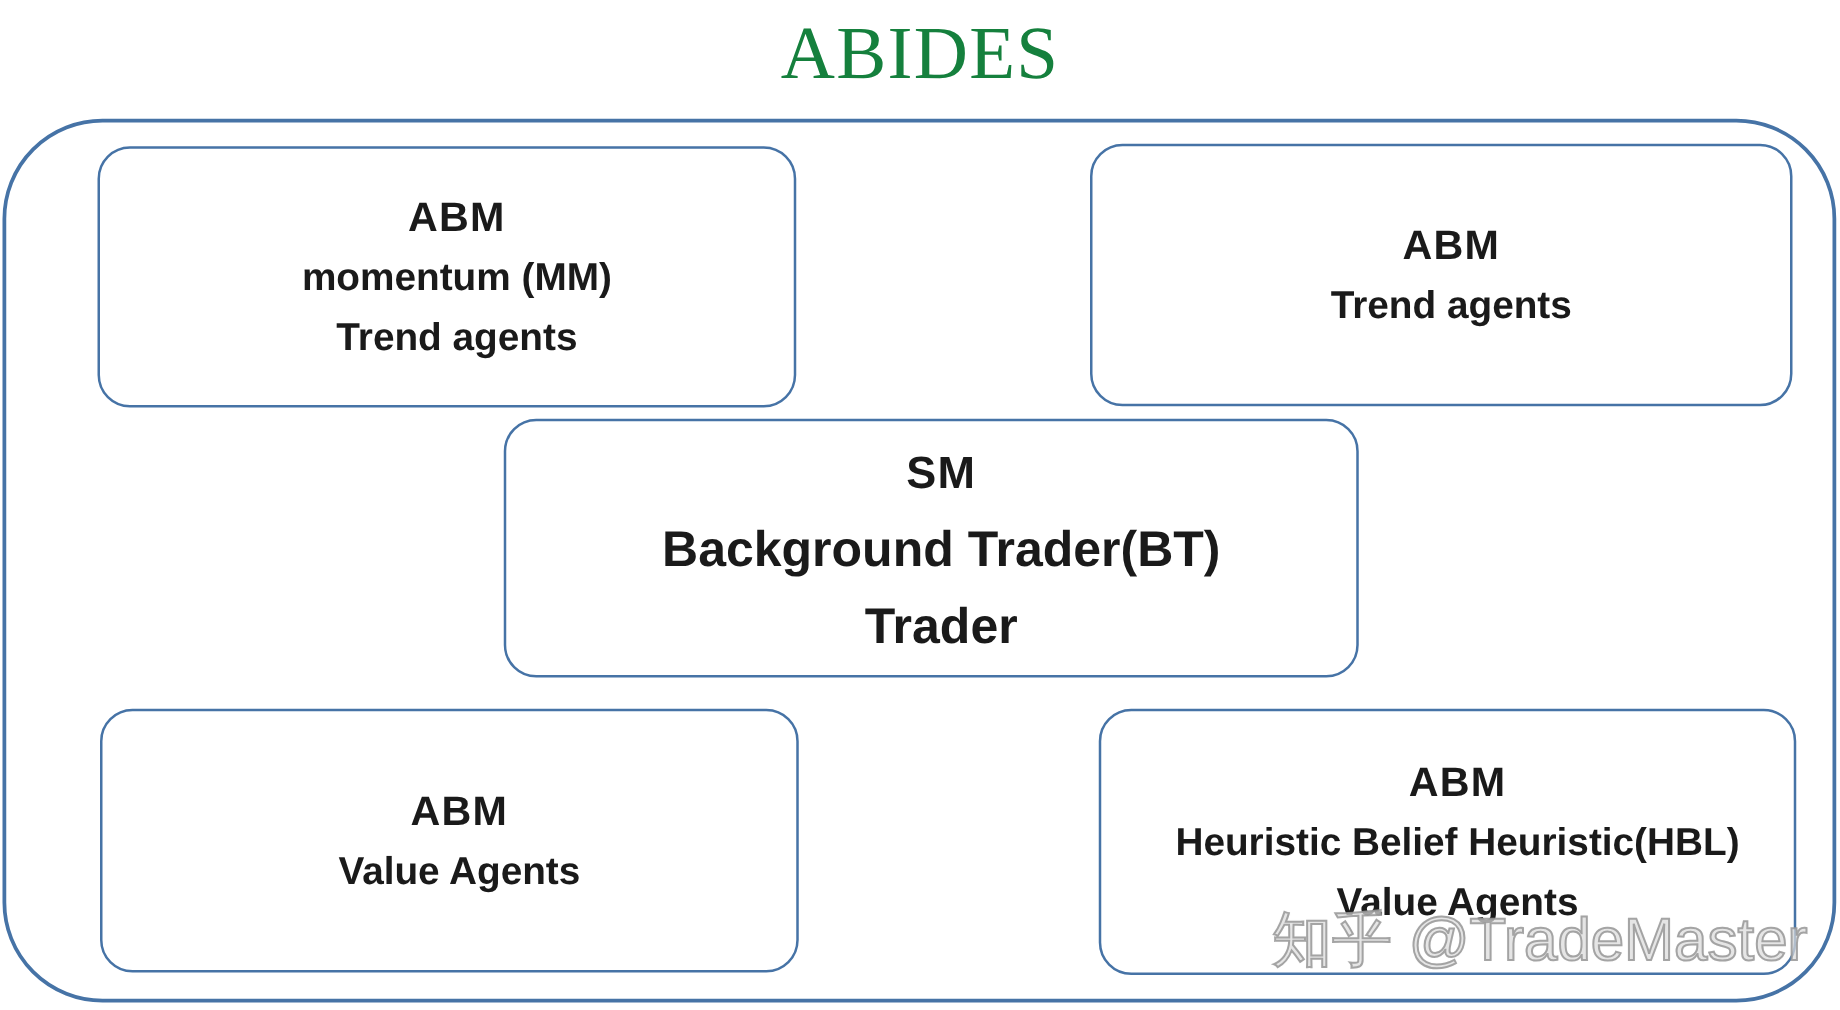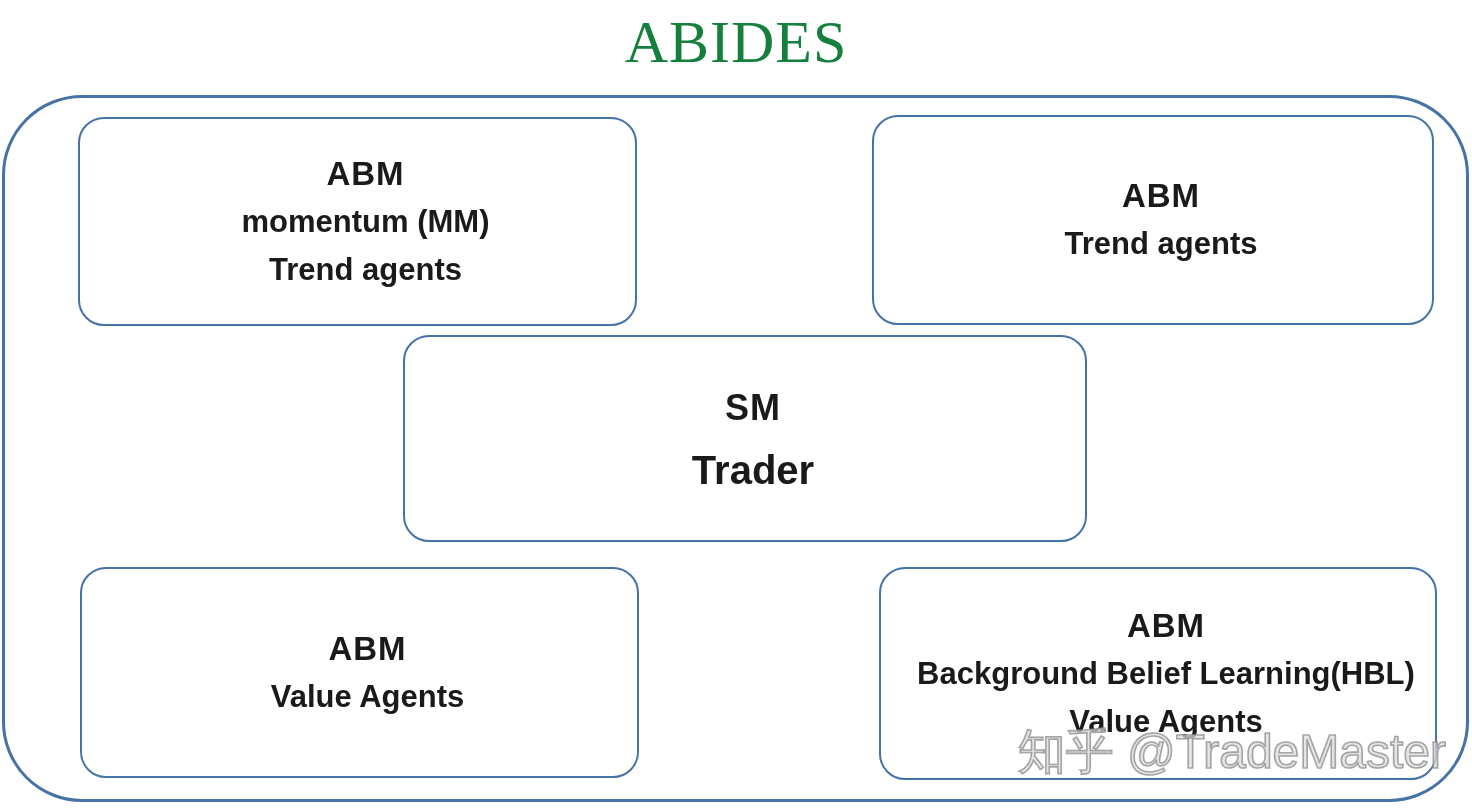--- a/index.html
+++ b/index.html
@@ -108,29 +108,30 @@
     <div class="line">Trend agents</div>
   </div>
 
   <div class="box b-tr">
     <div class="heading">ABM</div>
     <div class="line">Trend agents</div>
   </div>
 
   <div class="box b-c">
     <div class="heading">SM</div>
+    <div class="line">Background Trader(BT)</div>
     <div class="line">Trader</div>
   </div>
 
   <div class="box b-bl">
     <div class="heading">ABM</div>
     <div class="line">Value Agents</div>
   </div>
 
   <div class="box b-br">
     <div class="heading">ABM</div>
-    <div class="line">Background Belief Learning(HBL)</div>
+    <div class="line">Heuristic Belief Heuristic(HBL)</div>
     <div class="line">Value Agents</div>
   </div>
 
   <div class="watermark">知乎 @TradeMaster</div>
 
 </div>
 
 </body></html>

